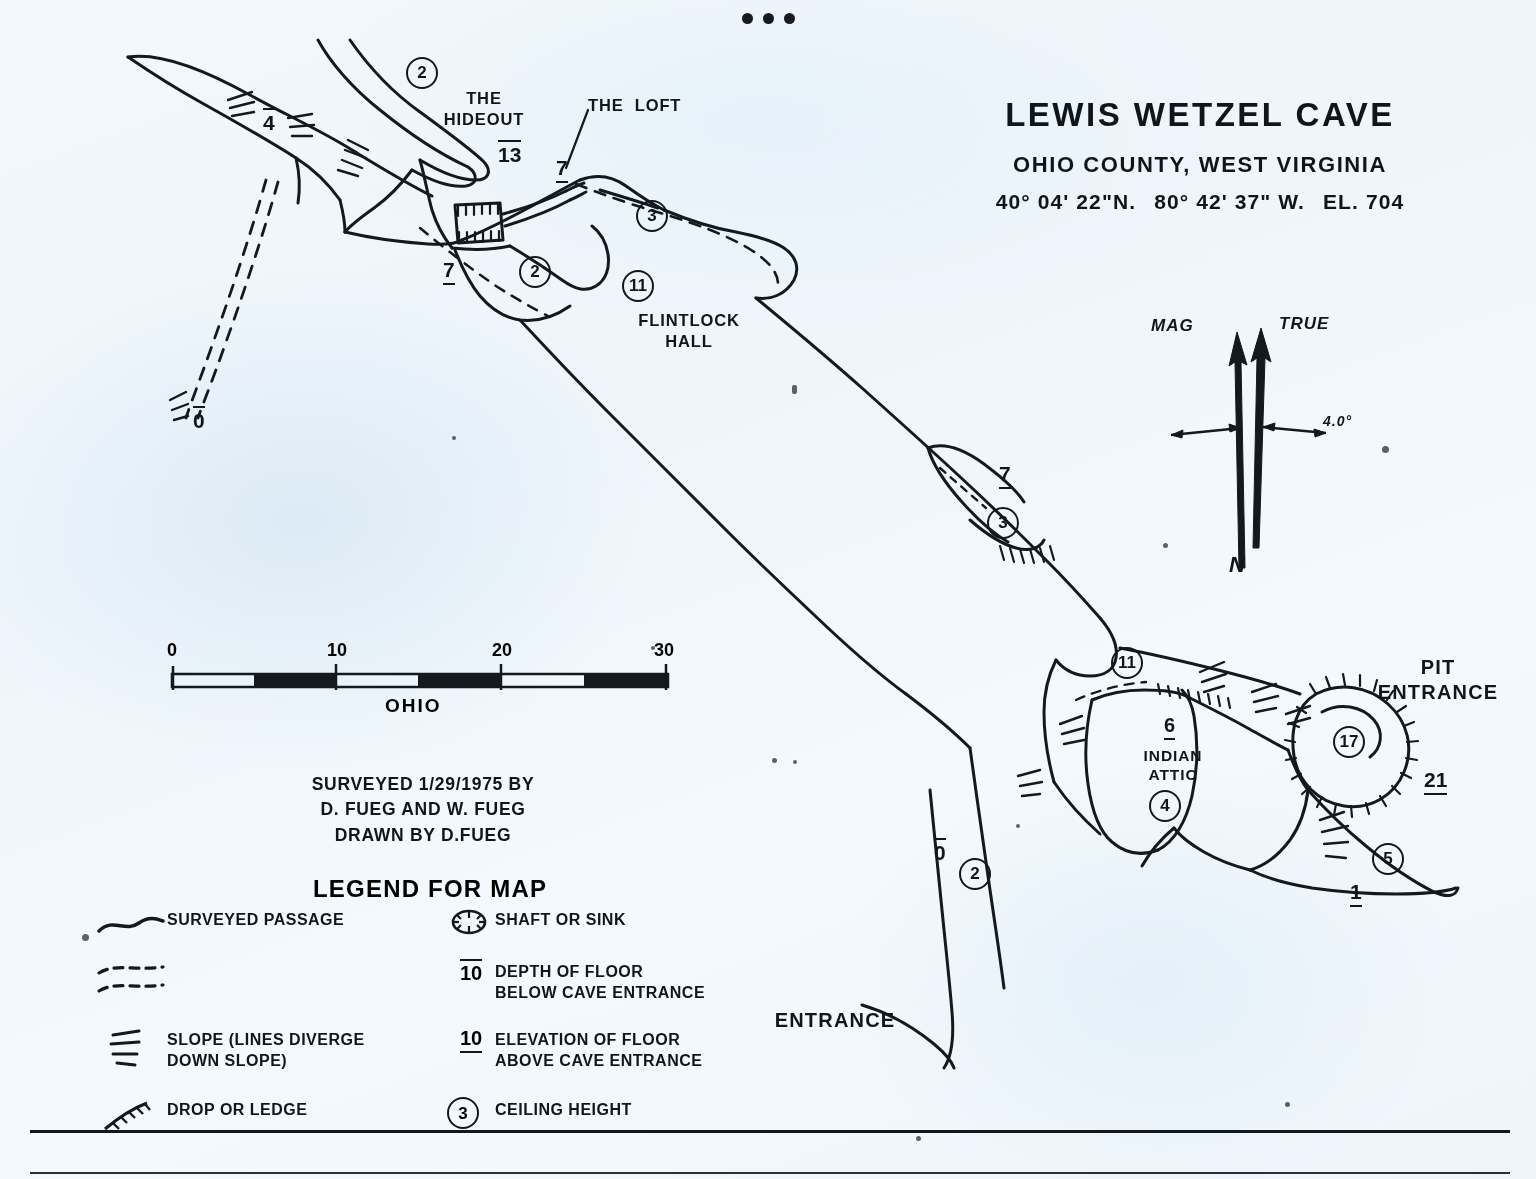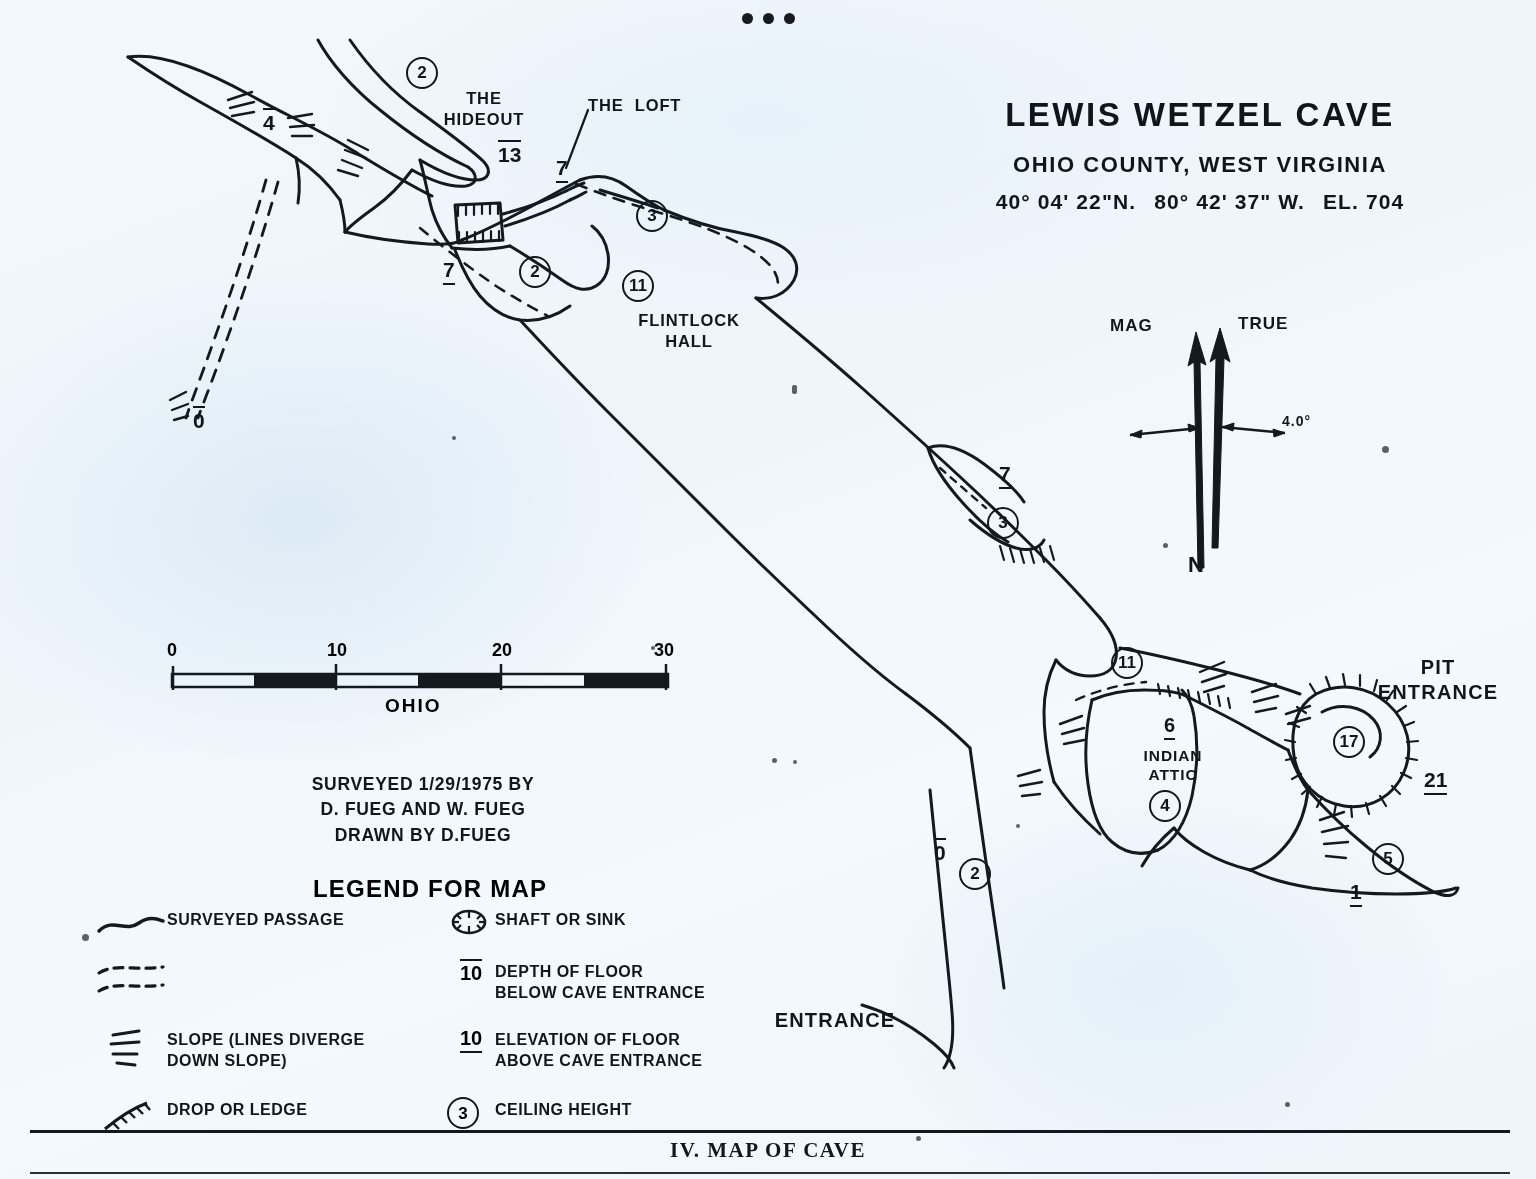--- a/index.html
+++ b/index.html
@@ -16,21 +16,21 @@
       radial-gradient(ellipse 600px 260px at 760px 120px, rgba(214,232,245,.35) 0%, rgba(214,232,245,0) 75%),
       linear-gradient(160deg,#f2f8fc 0%, #eef5fb 35%, #f4f9fd 65%, #eef5fb 100%);
   }
   
   #title-block{position:absolute;left:900px;top:96px;width:600px;text-align:center;}
   #cave-title{font-size:33px;font-weight:bold;letter-spacing:2.5px;color:#10151a;}
   #cave-county{font-size:22px;font-weight:bold;letter-spacing:1.6px;color:#10151a;margin-top:18px;}
   #cave-coords{font-size:21px;font-weight:bold;letter-spacing:1.1px;color:#10151a;margin-top:12px;}
   #cave-coords .gap{display:inline-block;width:18px;}
   
-  #compass{position:absolute;left:1110px;top:300px;width:240px;height:300px;}
+  #compass{position:absolute;left:1151px;top:300px;width:240px;height:300px;font-style:italic;}
   #compass .lbl{position:absolute;font-size:17px;font-weight:bold;letter-spacing:1px;color:#11161b;}
   
   #scale{position:absolute;left:170px;top:640px;width:500px;}
   #scale .nums{position:relative;height:22px;}
   #scale .nums span{position:absolute;font-size:18px;font-weight:bold;transform:translateX(-50%);}
   #scale-feet{position:absolute;left:385px;top:695px;font-size:19px;font-weight:bold;letter-spacing:2px;}
   
   #credits{position:absolute;left:283px;top:772px;width:280px;text-align:center;line-height:1.45;}
   #credits div{font-size:17.5px;font-weight:bold;letter-spacing:.7px;color:#11161b;}
   
@@ -479,16 +479,15 @@
   <div class="spk" style="left:772px;top:758px;width:5px;height:5px;"></div>
   <div class="spk" style="left:793px;top:760px;width:4px;height:4px;"></div>
   <div class="spk" style="left:1285px;top:1102px;width:5px;height:5px;"></div>
   <div class="spk" style="left:916px;top:1136px;width:5px;height:5px;"></div>
   <div class="spk" style="left:452px;top:436px;width:4px;height:4px;"></div>
   <div class="spk" style="left:651px;top:646px;width:4px;height:4px;"></div>
   <div class="spk" style="left:1016px;top:824px;width:4px;height:4px;"></div>
   <div class="spk" style="left:792px;top:385px;width:5px;height:9px;border-radius:2px;"></div>
 
   <div id="footer-rule"></div>
-  <div id="footer-caption">IV. MAP OF CAVE</div>
   <div id="footer-rule2"></div>
 
 </div>
 
 </body></html>

